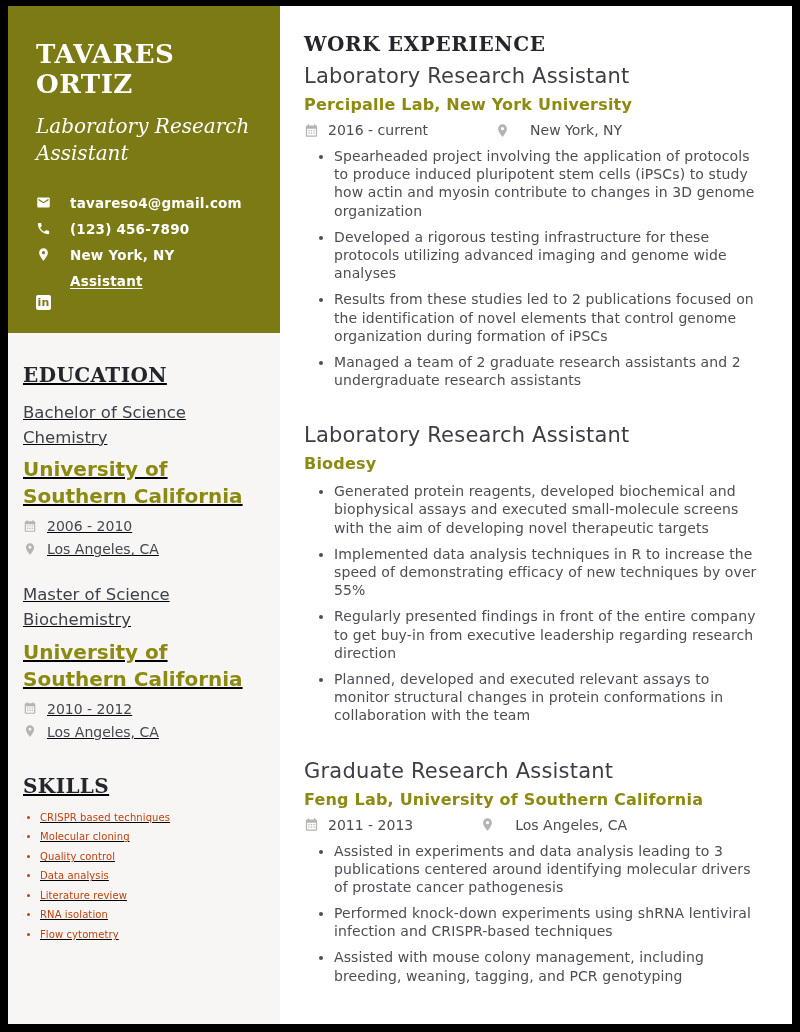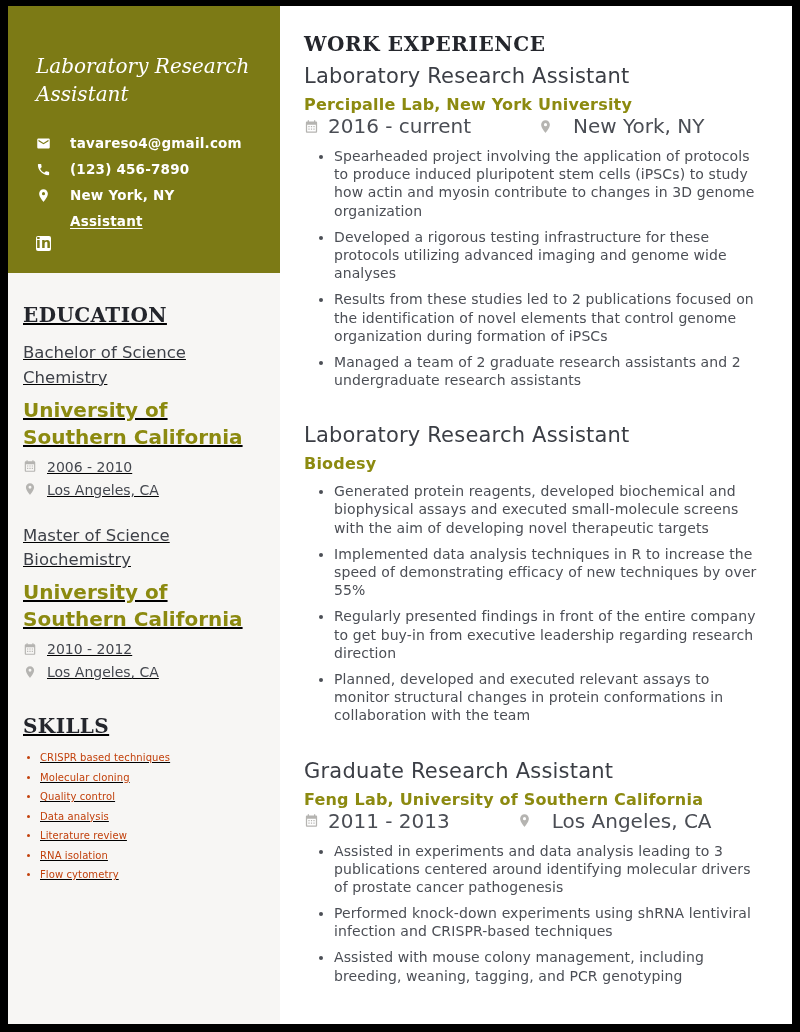--- a/index.html
+++ b/index.html
@@ -20,21 +20,21 @@
   .person-headline {
     font-family:"DejaVu Serif","Liberation Serif",serif;
     font-style:italic; font-size:20px; line-height:1.38; margin-top:13px;
   }
   .contact-list { list-style:none; margin:27px 0 0; padding:0; }
   .contact-list li { display:flex; align-items:center; margin-bottom:10px; font-size:13.5px; font-weight:600; letter-spacing:0.2px;gap:8px; }
   .contact-list .icon { width:17px; height:15px; margin-right:9px; flex:0 0 17px; display:inline-flex; align-items:center; }
   .contact-list svg { width:15px; height:15px; fill:#fff; }
   .linkedin-badge {
     width:15px; height:15px; background:#fff; color:#7c7a15; border-radius:2px;
-    font-size:14px; font-weight:700; display:inline-flex; align-items:center; justify-content:center;margin-top:44px;
+    font-size:11px; font-weight:700; display:inline-flex; align-items:center; justify-content:center;margin-top:44px;
   }
   .link { text-decoration:underline; color:#fff; text-underline-offset:2px; }
 
   .sidebar-body { padding:30px 24px 0 15px;text-decoration:underline; }
   .side-heading {
     font-family:"DejaVu Serif","Liberation Serif",serif;
     font-size:20px; font-weight:700; color:#24262c; letter-spacing:0.4px; margin:0 0 14px;
   }
   .edu-entry { margin-bottom:26px; }
   .edu-degree, .edu-field { font-size:16.5px; color:#3e4148; line-height:1.5; }
@@ -48,21 +48,21 @@
 
   
   .main { flex:1; padding:26px 34px 0 24px; }
   .main-heading {
     font-family:"DejaVu Serif","Liberation Serif",serif;
     font-size:20px; font-weight:700; color:#24262c; letter-spacing:0.6px; margin:0 0 8px;
   }
   .job { margin-bottom:34px; }
   .job-title { font-size:21px; font-weight:400; color:#3b3e45; margin:0; letter-spacing:0.2px; }
   .job-company { font-size:16px; font-weight:700; color:#8c8a10; margin-top:7px; letter-spacing:0.2px; }
-  .job-meta { display:flex; align-items:center; margin-top:0; font-size:20px; color:#4a4d54;gap:11px; }
+  .job-meta { display:flex; align-items:center; margin-top:8px; font-size:14px; color:#4a4d54;gap:11px; }
   .job-meta .icon { width:17px; height:15px; margin-right:7px; display:inline-flex; }
   .job-meta svg { width:15px; height:15px; fill:#b5b4b1; }
   .job-meta .date-text { margin-right:56px; display:flex; align-items:center; }
   .bullets { margin:9px 0 0; padding-left:30px; }
   .bullets li { font-size:14px; color:#4b4e55; line-height:1.3; margin-bottom:8px; letter-spacing:0.1px; }
 </style>
 </head>
 <body>
 
 <svg width="0" height="0" style="position:absolute">
@@ -79,20 +79,21 @@
     <symbol id="i-calendar" viewBox="0 0 24 24">
         <path d="M19 4h-1V2h-2v2H8V2H6v2H5c-1.1 0-2 .9-2 2v14c0 1.1.9 2 2 2h14c1.1 0 2-.9 2-2V6c0-1.1-.9-2-2-2zm0 16H5V9h14v11zM7 11h2v2H7zm4 0h2v2h-2zm4 0h2v2h-2zM7 15h2v2H7zm4 0h2v2h-2zm4 0h2v2h-2z"></path>
       </symbol>
   </defs>
 </svg>
 
 <div class="page">
 
   <aside class="sidebar">
     <header class="sidebar-header">
+      <h1 class="person-name">TAVARES ORTIZ</h1>
       <div class="person-headline">Laboratory Research Assistant</div>
       <ul class="contact-list">
         <li>
           <span class="icon">
               <svg>
                 <use href="#i-envelope"></use>
               </svg>
             </span>
           <span>tavareso4@gmail.com</span>
         </li>

